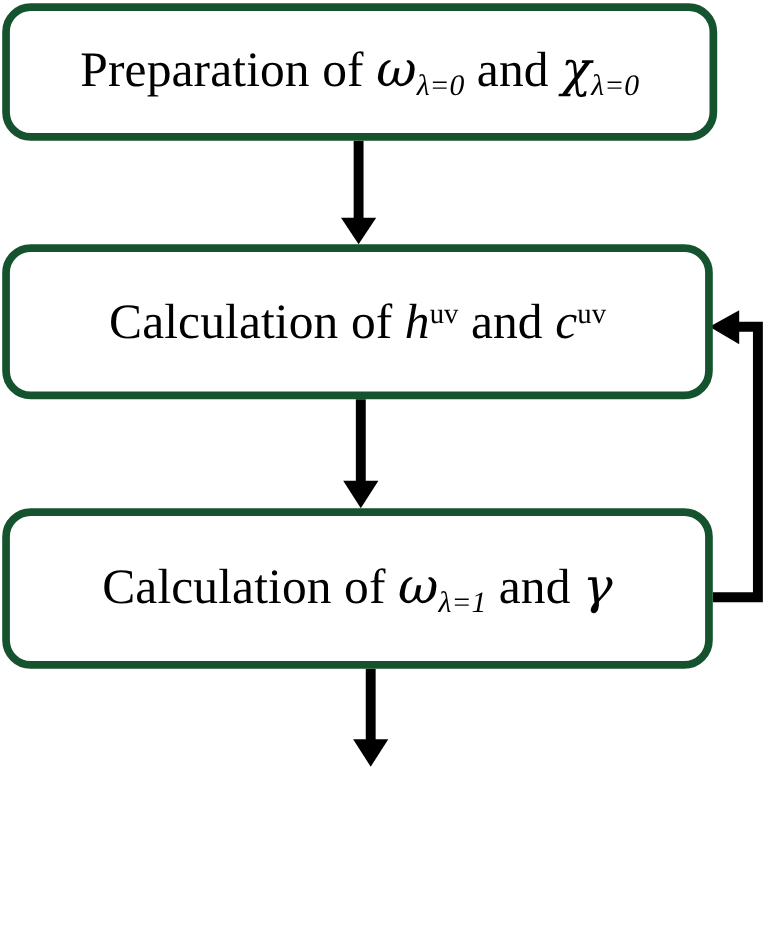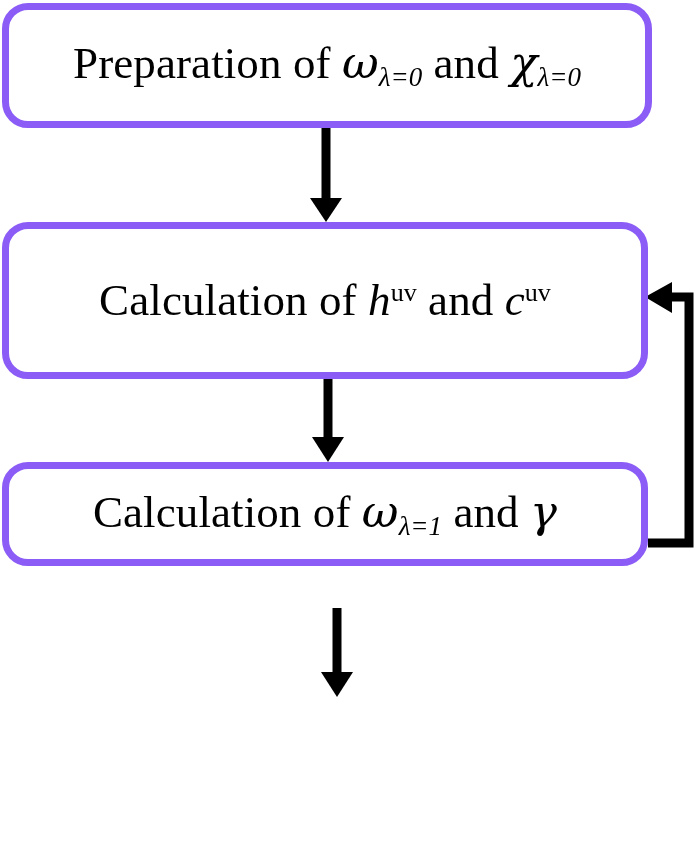--- a/index.html
+++ b/index.html
@@ -14,21 +14,21 @@
     position: relative;
     width: 700px;
     height: 844px;
     background: #ffffff;
     overflow: hidden;
   }
   .node {
     position: absolute;
     box-sizing: border-box;
     background: #ffffff;
-    border: 7px solid #8b5cf6;
+    border: 7px solid #14532d;
     border-radius: 26px;
     display: flex;
     align-items: center;
     justify-content: center;
   }
   .node-text {
     font-size: 45px;
     line-height: 1.12;
     color: #000000;
     white-space: nowrap;
@@ -100,26 +100,26 @@
       <polygon points="672,282 672,313 645,297" fill="#000000"></polygon>
     </g>
   </svg>
 
   <div class="node" style="left:2px; top:3px; width:650px; height:125px;">
     <div class="node-text">
       <span>Preparation of </span><span class="gr">ω</span><sub>λ=0</sub><span> and </span><span class="gr">χ</span><sub>λ=0</sub>
     </div>
   </div>
 
-  <div class="node" style="left:2px; top:222px; width:646px; height:157px;">
+  <div class="node" style="left:2px; top:222px; width:646px; height:141px;">
     <div class="node-text">
       <span>Calculation of </span><span class="it">h</span><sup>uv</sup><span> and </span><span class="it">c</span><sup>uv</sup>
     </div>
   </div>
 
-  <div class="node" style="left:2px; top:462px; width:646px; height:104px;">
+  <div class="node" style="left:2px; top:462px; width:646px; height:146px;">
     <div class="node-text">
       <span>Calculation of </span><span class="gr">ω</span><sub>λ=1</sub><span> and </span><span class="gr">γ</span>
     </div>
   </div>
 
 
 </div>
 
 </body></html>

